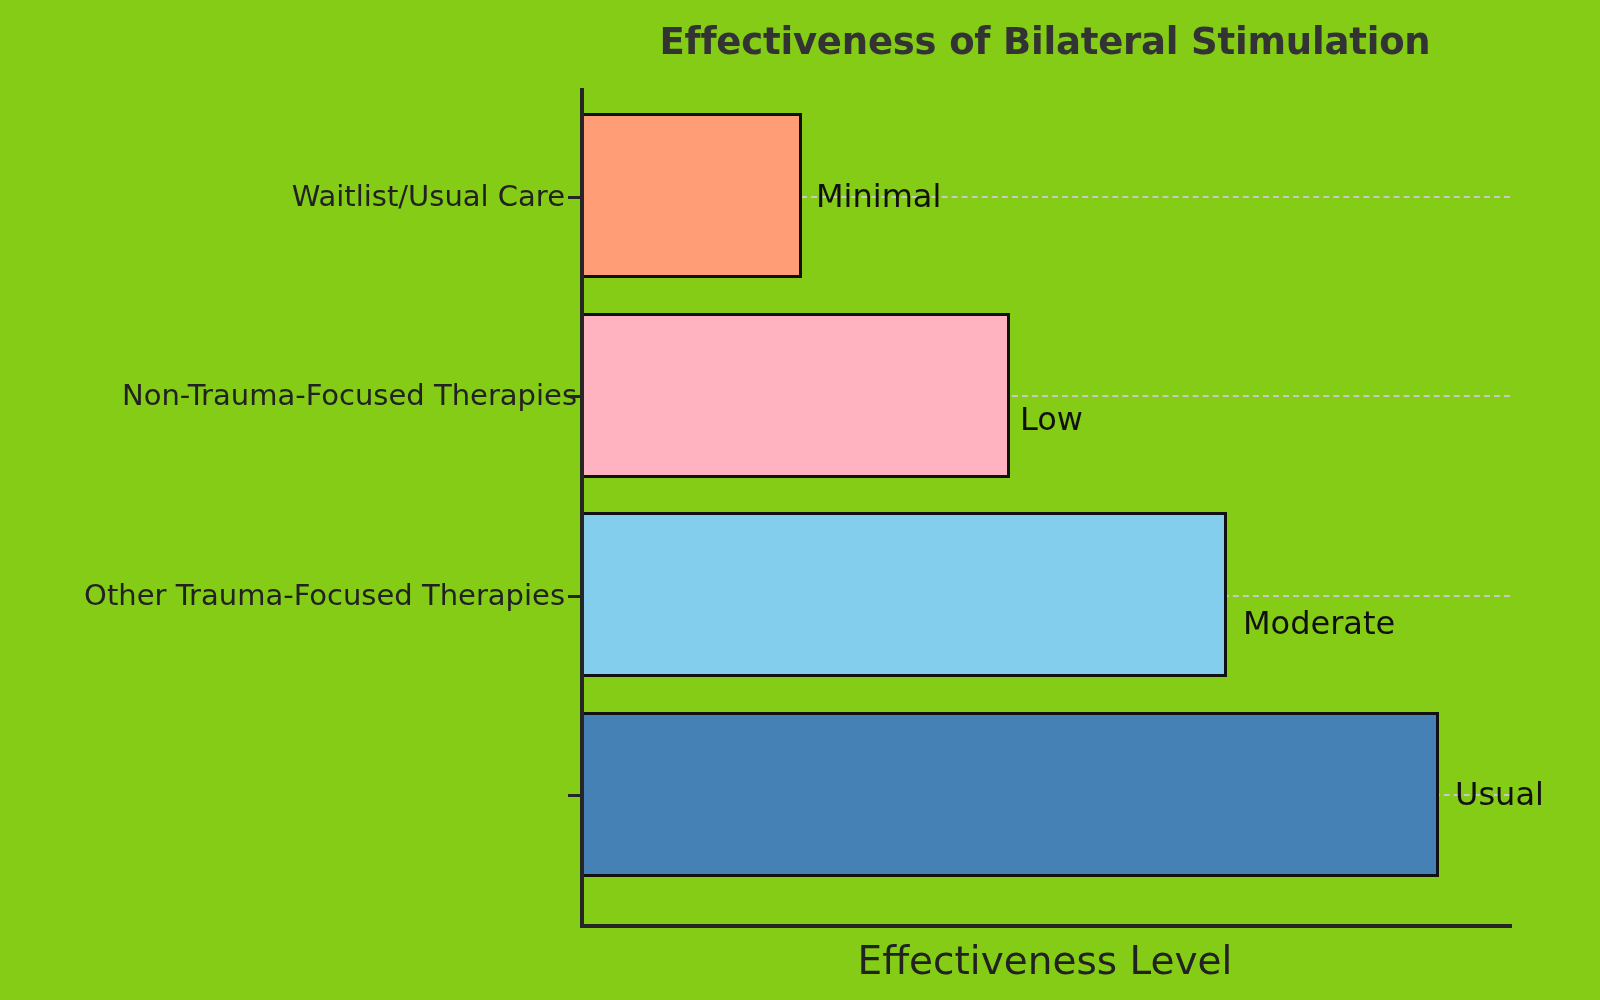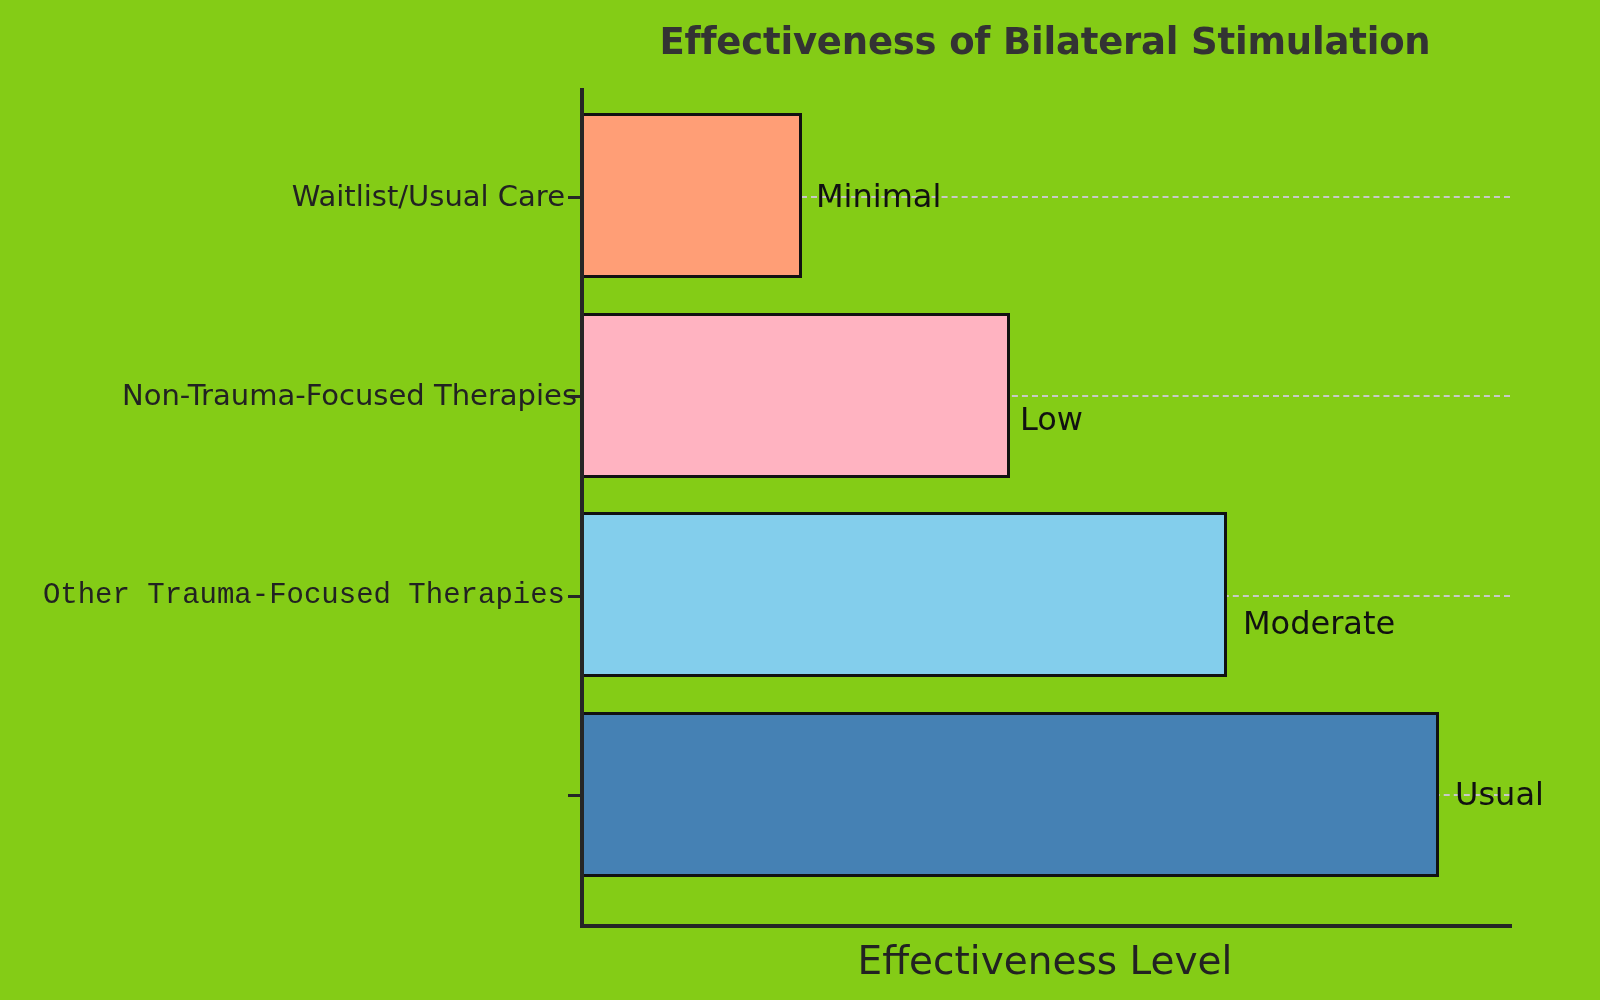--- a/index.html
+++ b/index.html
@@ -122,21 +122,21 @@
 </style>
 </head>
 <body>
 
 <div id="figure">
 
   <div id="chart-title">Effectiveness of Bilateral Stimulation</div>
 
   <div class="cat-label" style="left:0px; width:565px; top:196px;">Waitlist/Usual Care</div>
   <div class="cat-label" style="left:0px; width:565px; top:395px;margin-left:12px;">Non-Trauma-Focused Therapies</div>
-  <div class="cat-label" style="left:0px; width:565px; top:595px;font-family:Liberation Mono, monospace;">Other Trauma-Focused Therapies</div>
+  <div class="cat-label" style="left:0px; width:565px; top:595px;">Other Trauma-Focused Therapies</div>
 
   <div id="plot-area">
 
     <div class="gridline" style="top:108px;"></div>
     <div class="gridline" style="top:307px;"></div>
     <div class="gridline" style="top:507px;"></div>
     <div class="gridline" style="top:706px;"></div>
 
     <div class="y-tick" style="top:108px;"></div>
     <div class="y-tick" style="top:307px;"></div>

